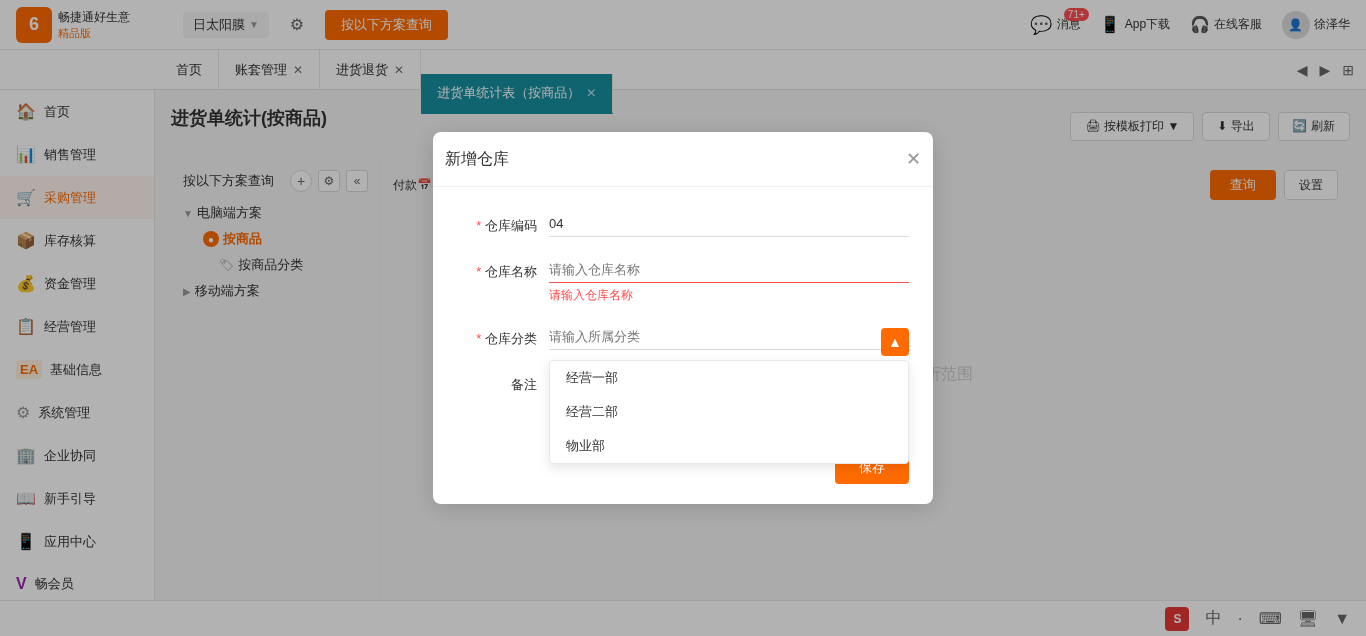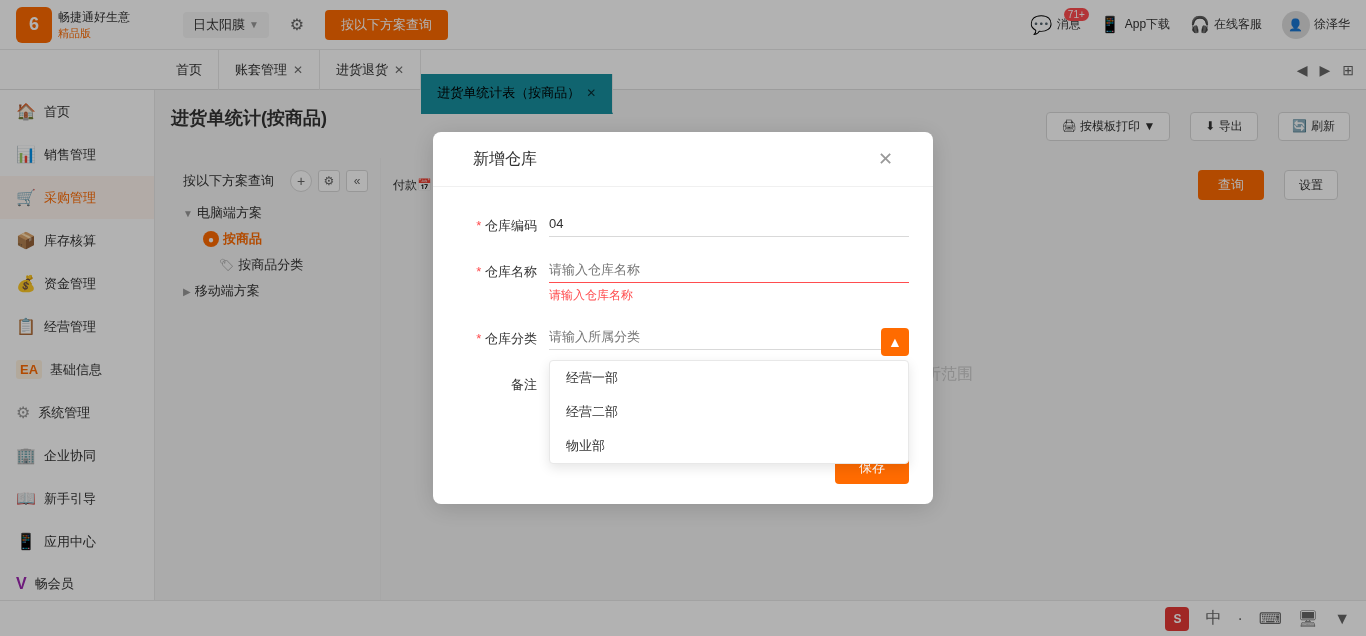--- a/index.html
+++ b/index.html
@@ -73,21 +73,21 @@
       align-items: center;
       border-bottom: 1px solid #e0e0e0;
       padding-left: 160px;
     }
     .tab-item {
       height: 40px; display: flex; align-items: center;
       padding: 0 16px; gap: 6px; font-size: 13px;
       border-right: 1px solid #e8e8e8; cursor: pointer; color: #333;
     }
     .tab-item.active {
-      background: #1890a0; color: #000000; border-bottom: 2px solid #1890a0; margin-top: 48px;
+      background: #1890a0; color: #ffffff; border-bottom: 2px solid #1890a0; margin-top: 48px;
     }
     .tab-close { font-size: 12px; color: inherit; opacity: 0.7; cursor: pointer; }
     .tab-end-btns {
       margin-left: auto;
       display: flex; align-items: center; gap: 4px; padding-right: 8px;
     }
     .tab-end-btn { font-size: 14px; color: #666; cursor: pointer; padding: 4px; }
 
     
     .main-layout { display: flex; height: calc(636px - 90px); }
@@ -116,21 +116,21 @@
     .content-area {
       flex: 1; padding: 16px; overflow: auto; position: relative;
     }
     .page-title { font-size: 18px; font-weight: bold; color: #333; margin-bottom: 16px; }
     .btn-primary {
       background: #ff6b00; color: #fff; border: none;
       border-radius: 4px; padding: 6px 20px; font-size: 13px; cursor: pointer;
     }
     .btn-secondary {
       background: #fff; color: #333; border: 1px solid #d9d9d9;
-      border-radius: 4px; padding: 5px 14px; font-size: 12px; cursor: pointer; margin-left: 12px;
+      border-radius: 4px; padding: 5px 14px; font-size: 12px; cursor: pointer;
     }
 
     .scheme-tree { font-size: 13px; color: #333; margin-bottom: 8px; }
     .scheme-tree .tree-parent { display: flex; align-items: center; gap: 4px; padding: 4px 0; }
     .scheme-tree .tree-child { padding: 4px 0 4px 20px; display: flex; align-items: center; gap: 4px; cursor: pointer; }
     .scheme-tree .tree-child.active { color: #ff6b00; font-weight: bold; }
     .arrow-r { color: #999; font-size: 10px; }
     .filter-select {
       border: 1px solid #d9d9d9; border-radius: 4px;
       padding: 4px 10px; font-size: 12px; color: #333; background: #fff;
@@ -149,21 +149,21 @@
       top: 50%; left: 50%;
       transform: translate(-50%, -50%);
       background: #fff;
       border-radius: 8px;
       width: 500px;
       z-index: 200;
       box-shadow: 0 4px 24px rgba(0,0,0,0.15);
     }
     .dialog-header {
       display: flex; align-items: center; justify-content: space-between;
-      padding: 16px 40px; border-bottom: 1px solid #f0f0f0;
+      padding: 16px 12px; border-bottom: 1px solid #f0f0f0;
     }
     .dialog-title { font-size: 16px; font-weight: 500; color: #333; }
     .dialog-close { cursor: pointer; font-size: 18px; color: #999; }
     .dialog-body { padding: 24px; }
     .form-row {
       display: flex; align-items: flex-start; margin-bottom: 20px; gap: 12px;
     }
     .form-label {
       width: 80px; font-size: 13px; color: #333;
       padding-top: 6px; text-align: right; flex-shrink: 0;

